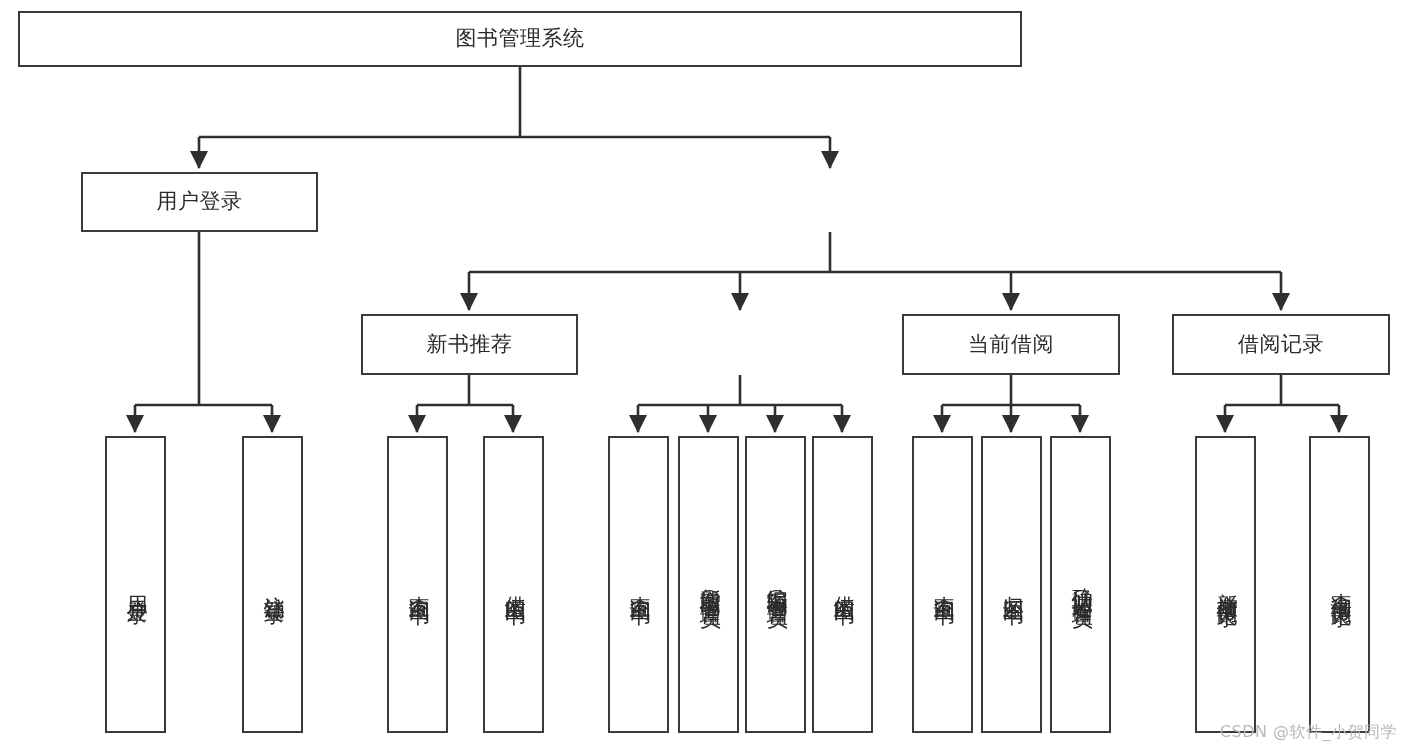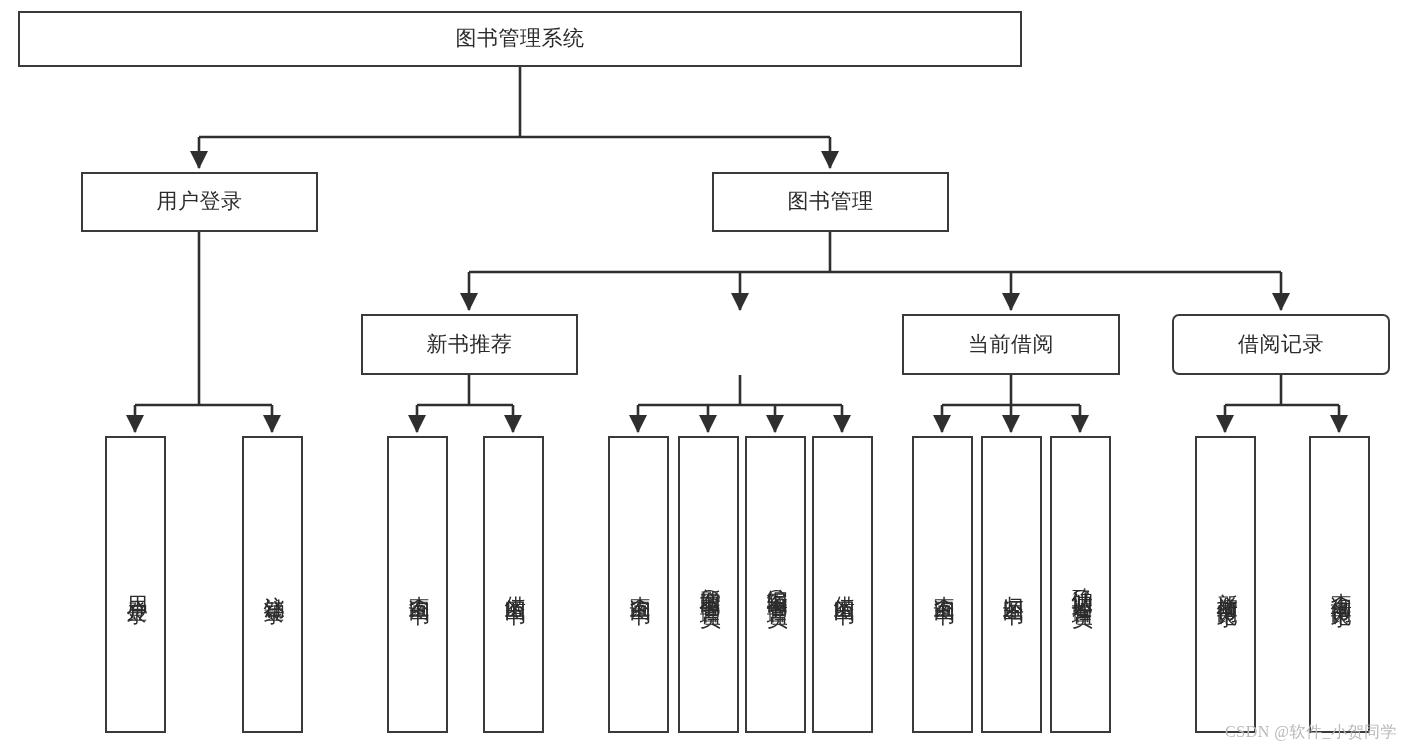--- a/index.html
+++ b/index.html
@@ -10,21 +10,20 @@
   }
   body {
     font-family: "DejaVu Sans", "Liberation Sans", sans-serif;
   }
   #diagram-root {
     position: relative;
     width: 1405px;
     height: 747px;
     background: #ffffff;
     overflow: hidden;
-    font-family: Liberation Serif, serif;
   }
   #diagram-svg {
     position: absolute;
     left: 0;
     top: 0;
     width: 1405px;
     height: 747px;
   }
   .node {
     position: absolute;
@@ -122,31 +121,28 @@
     </g>
   </svg>
 
   <div class="node horiz" style="left:18px; top:11px; width:1004px; height:56px;">
     <span class="node-label">图书管理系统</span>
   </div>
 
   <div class="node horiz" style="left:81px; top:172px; width:237px; height:60px;">
     <span class="node-label">用户登录</span>
   </div>
-  <div class="node horiz" style="left:712px; top:172px; width:237px; height:60px;">
-    <span class="node-label">图书管理</span>
-  </div>
 
   <div class="node horiz" style="left:361px; top:314px; width:217px; height:61px;">
     <span class="node-label">新书推荐</span>
   </div>
   <div class="node horiz" style="left:902px; top:314px; width:218px; height:61px;align-items:center;">
     <span class="node-label">当前借阅</span>
   </div>
-  <div class="node horiz" style="left:1172px; top:314px; width:218px; height:61px;border-radius:7px;">
+  <div class="node horiz" style="left:1172px; top:314px; width:218px; height:61px;">
     <span class="node-label">借阅记录</span>
   </div>
 
   <div class="node vert" style="left:105px; top:436px; width:61px; height:297px;">
     <span class="node-label">用户登录</span>
   </div>
   <div class="node vert" style="left:242px; top:436px; width:61px; height:297px;">
     <span class="node-label">注销登录</span>
   </div>
 

